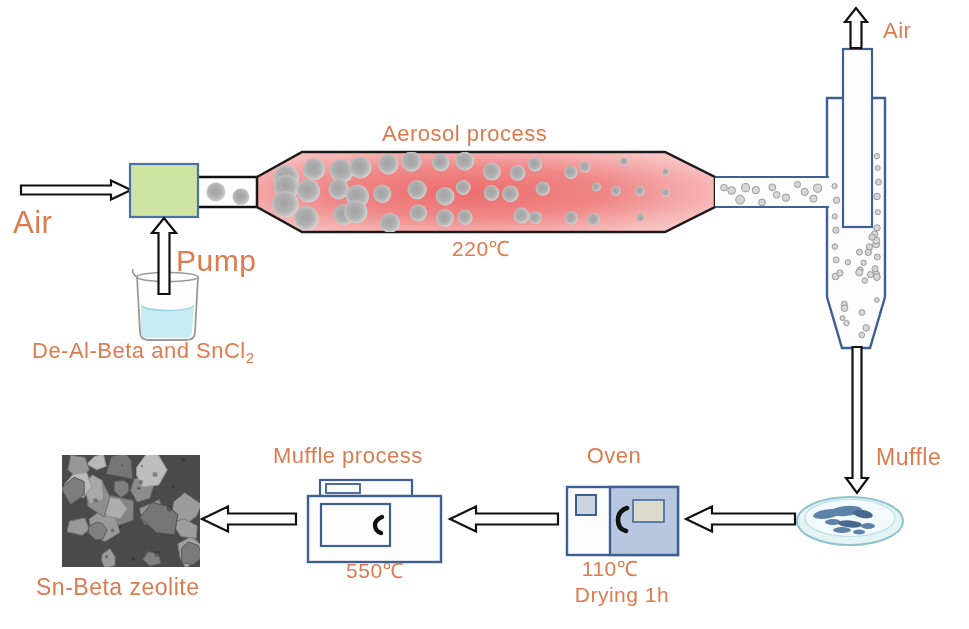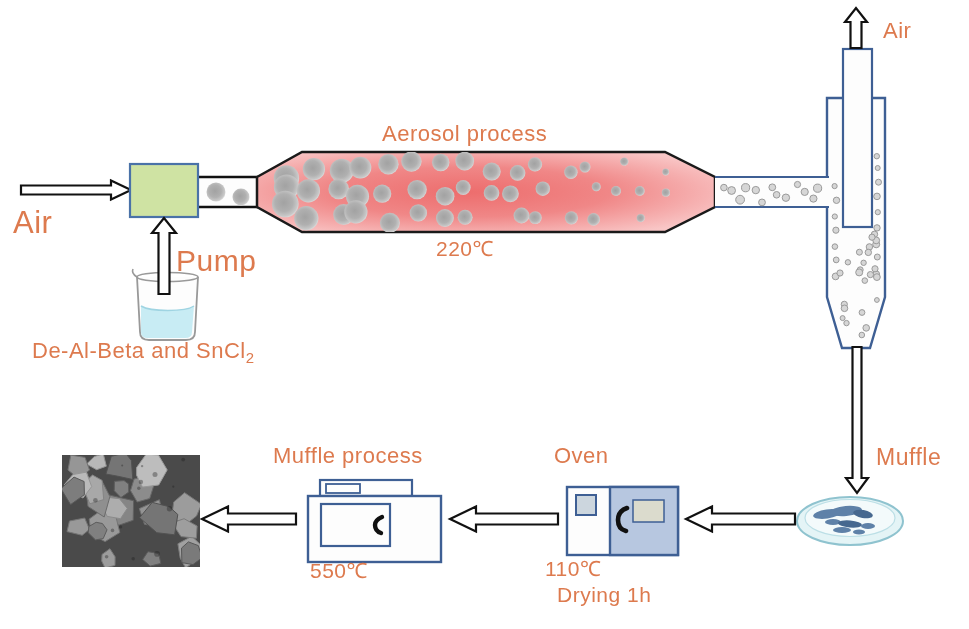--- a/index.html
+++ b/index.html
@@ -17,21 +17,21 @@
   html,body{margin:0;padding:0;background:#fff;}
   .canvas{
     position:relative;width:969px;height:629px;background:#ffffff;overflow:hidden;
     font-family:"Liberation Sans",sans-serif;
   }
   .canvas svg{position:absolute;left:0;top:0;}
   .lbl{
     position:absolute;color:var(--label-orange);white-space:nowrap;
     letter-spacing:.5px;line-height:1.1;
   }
-  .lbl.c{}
+  .lbl.c{text-align:center;}
   .lbl sub{font-size:.68em;}
 </style>
 </head>
 <body>
 
 <div class="canvas">
 
   <svg width="969" height="629" viewBox="0 0 969 629">
     <defs>
       <radialGradient id="chamberGrad" cx="0.46" cy="0.5" r="0.62">
@@ -282,13 +282,14 @@
   <div class="lbl" style="left:32px;top:339px;font-size:22px;"><span>De-Al-Beta and SnCl</span><sub>2</sub></div>
   <div class="lbl" style="left:382px;top:122px;font-size:22px;">Aerosol process</div>
   <div class="lbl c" style="left:436px;width:90px;top:237px;font-size:21px;">220℃</div>
   <div class="lbl" style="left:883px;top:19px;font-size:22px;">Air</div>
   <div class="lbl" style="left:876px;top:445px;font-size:23px;">Muffle</div>
   <div class="lbl c" style="left:554px;width:120px;top:444px;font-size:22px;">Oven</div>
   <div class="lbl c" style="left:545px;width:130px;top:557px;font-size:21px;">110℃</div>
   <div class="lbl c" style="left:557px;width:130px;top:583px;font-size:21px;">Drying 1h</div>
   <div class="lbl" style="left:273px;top:444px;font-size:22px;">Muffle process</div>
   <div class="lbl c" style="left:310px;width:130px;top:559px;font-size:21px;">550℃</div>
+  <div class="lbl" style="left:36px;top:575px;font-size:23px;">Sn-Beta zeolite</div>
 </div>
 
 </body></html>

